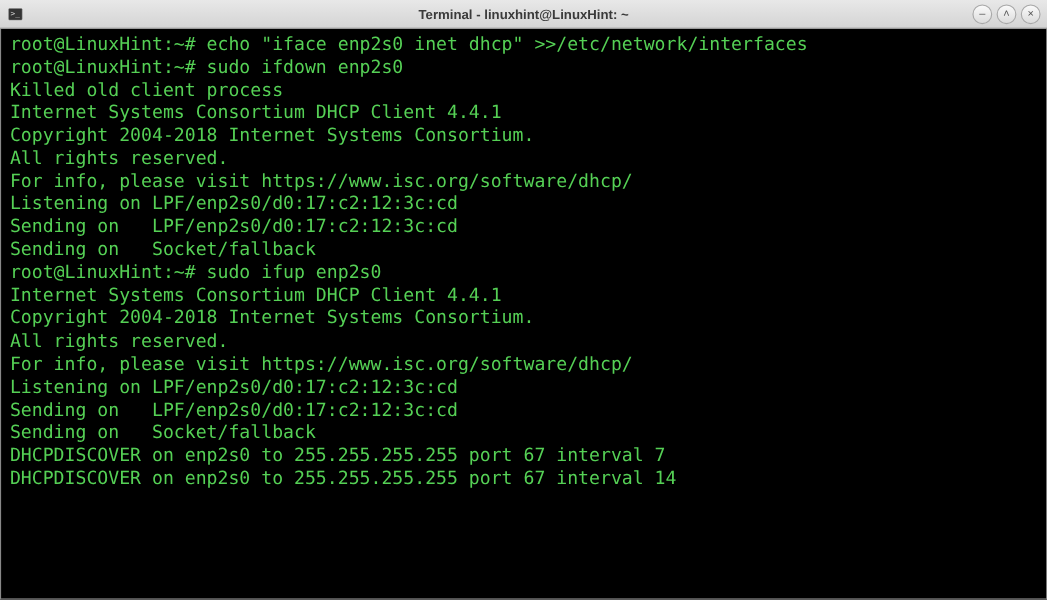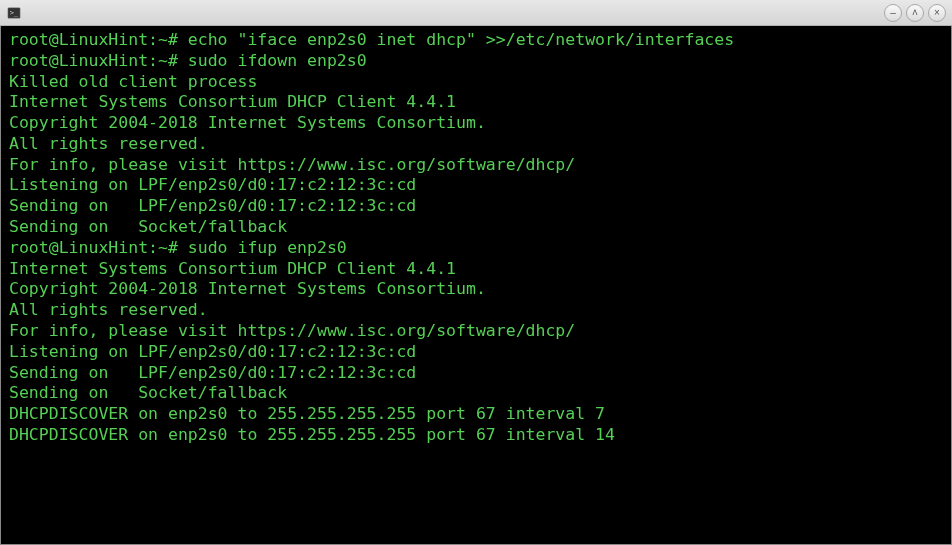--- a/index.html
+++ b/index.html
@@ -75,20 +75,21 @@
 </head>
 <body>
 
 <div class="titlebar">
   <span class="titlebar-icon">
     <svg viewBox="0 0 16 16">
         <rect x="1" y="2" width="14" height="12" rx="1" fill="#333" stroke="#888" stroke-width="0.5"></rect>
         <text x="3" y="10" font-size="8" fill="#ccc" font-family="monospace">&gt;_</text>
       </svg>
   </span>
+  <span class="title-text">Terminal - linuxhint@LinuxHint: ~</span>
   <div class="window-controls">
     <div class="win-btn">–</div>
     <div class="win-btn">˄</div>
     <div class="win-btn">×</div>
   </div>
 </div>
 
 <div class="terminal-body" id="terminal-body"><div class="line">root@LinuxHint:~# echo "iface enp2s0 inet dhcp" &gt;&gt;/etc/network/interfaces</div><div class="line">root@LinuxHint:~# sudo ifdown enp2s0</div><div class="line">Killed old client process</div><div class="line">Internet Systems Consortium DHCP Client 4.4.1</div><div class="line">Copyright 2004-2018 Internet Systems Consortium.</div><div class="line">All rights reserved.</div><div class="line">For info, please visit https://www.isc.org/software/dhcp/</div><div class="line"></div><div class="line">Listening on LPF/enp2s0/d0:17:c2:12:3c:cd</div><div class="line">Sending on   LPF/enp2s0/d0:17:c2:12:3c:cd</div><div class="line">Sending on   Socket/fallback</div><div class="line">root@LinuxHint:~# sudo ifup enp2s0</div><div class="line">Internet Systems Consortium DHCP Client 4.4.1</div><div class="line">Copyright 2004-2018 Internet Systems Consortium.</div><div class="line">All rights reserved.</div><div class="line">For info, please visit https://www.isc.org/software/dhcp/</div><div class="line"></div><div class="line">Listening on LPF/enp2s0/d0:17:c2:12:3c:cd</div><div class="line">Sending on   LPF/enp2s0/d0:17:c2:12:3c:cd</div><div class="line">Sending on   Socket/fallback</div><div class="line">DHCPDISCOVER on enp2s0 to 255.255.255.255 port 67 interval 7</div><div class="line">DHCPDISCOVER on enp2s0 to 255.255.255.255 port 67 interval 14</div></div>
 
 </body></html>

